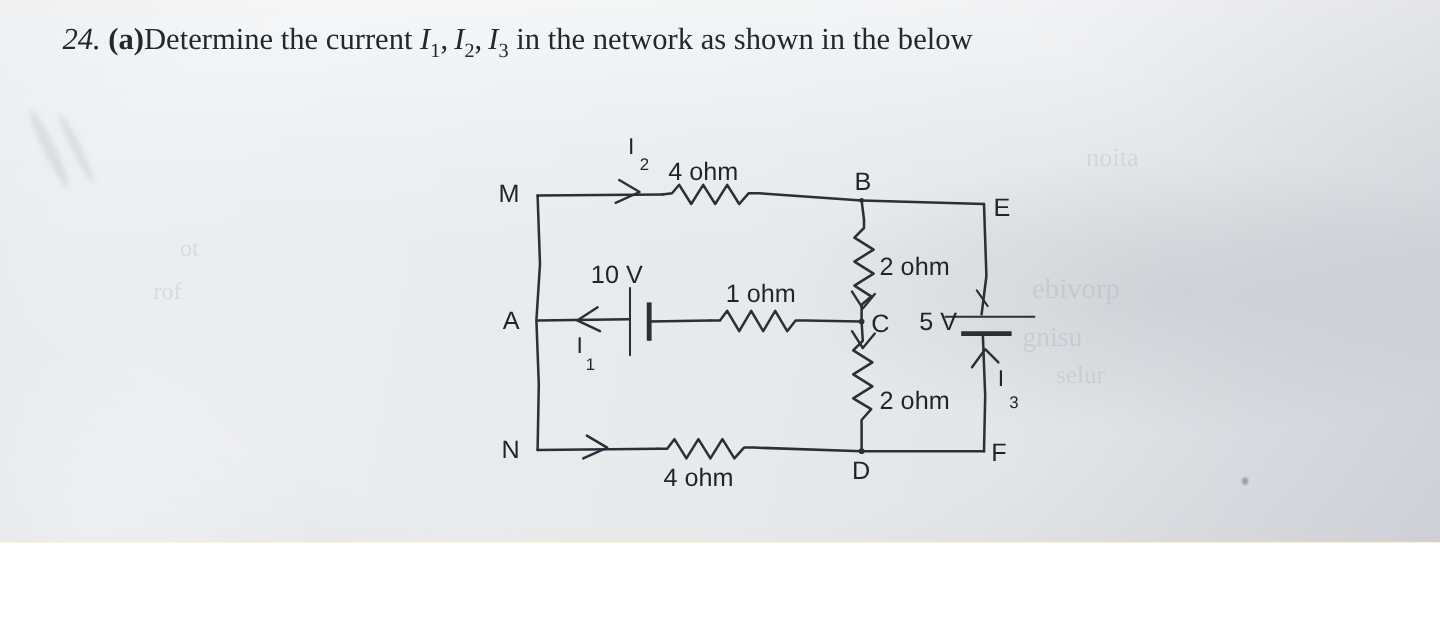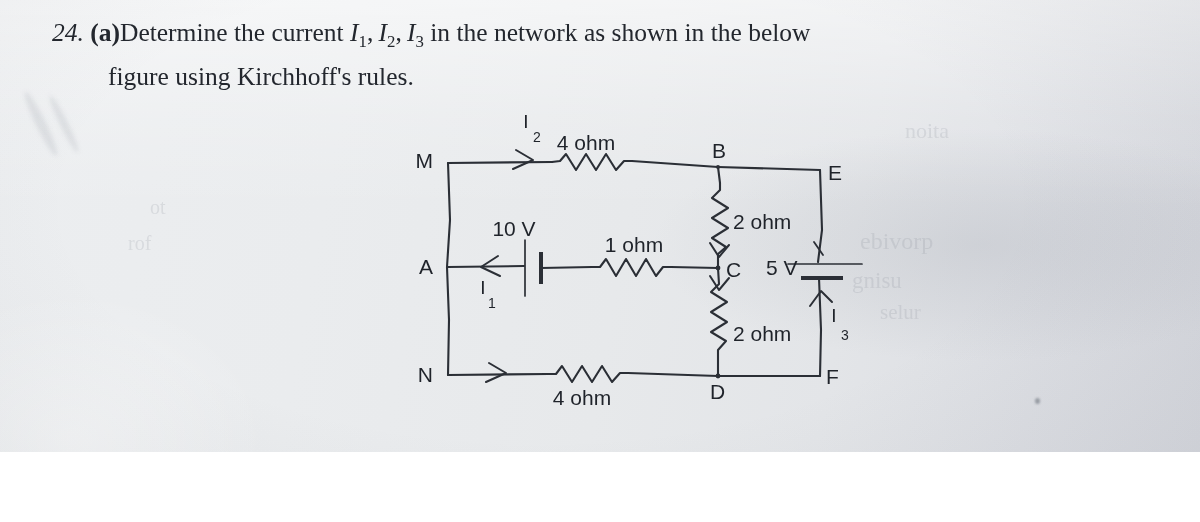--- a/index.html
+++ b/index.html
@@ -159,21 +159,20 @@
   <div class="smudge" style="left:36px;top:88px;width:10px;height:72px;"></div>
   <div class="smudge" style="left:60px;top:92px;width:8px;height:64px;"></div>
   <div class="smudge" style="left:1035px;top:398px;width:5px;height:6px;transform:none;filter:blur(0.8px);background:rgba(90,95,105,0.5);"></div>
 
   <div class="paper-vignette"></div>
 
   <div class="qblock">
     <div class="qline1">
       <span class="qnum">24.</span><span>&nbsp;</span><span class="bold">(a)</span><span>Determine the current </span><span class="var">I<sub>1</sub></span>, <span class="var">I<sub>2</sub></span>, <span class="var">I<sub>3</sub></span><span> in the network as shown in the below</span>
     </div>
-    <div class="qline2">figure using Kirchhoff's rules.</div>
   </div>
 
   <svg id="circuit" width="1200" height="522" viewBox="0 0 1200 522">
 
     <path class="wire" d="M448,163 L450,220 L447,267 L449,320 L448,375"></path>
 
     <path class="wire" d="M448,163 L552,162"></path>
     <path class="wire" d="M552,162 L560,161 L566,154 L576,170 L586,154 L596,170 L606,154 L616,170 L624,161 L632,161 L718,167"></path>
 
     <path class="arrowhead" d="M516,150 L533,160 L513,169"></path>

